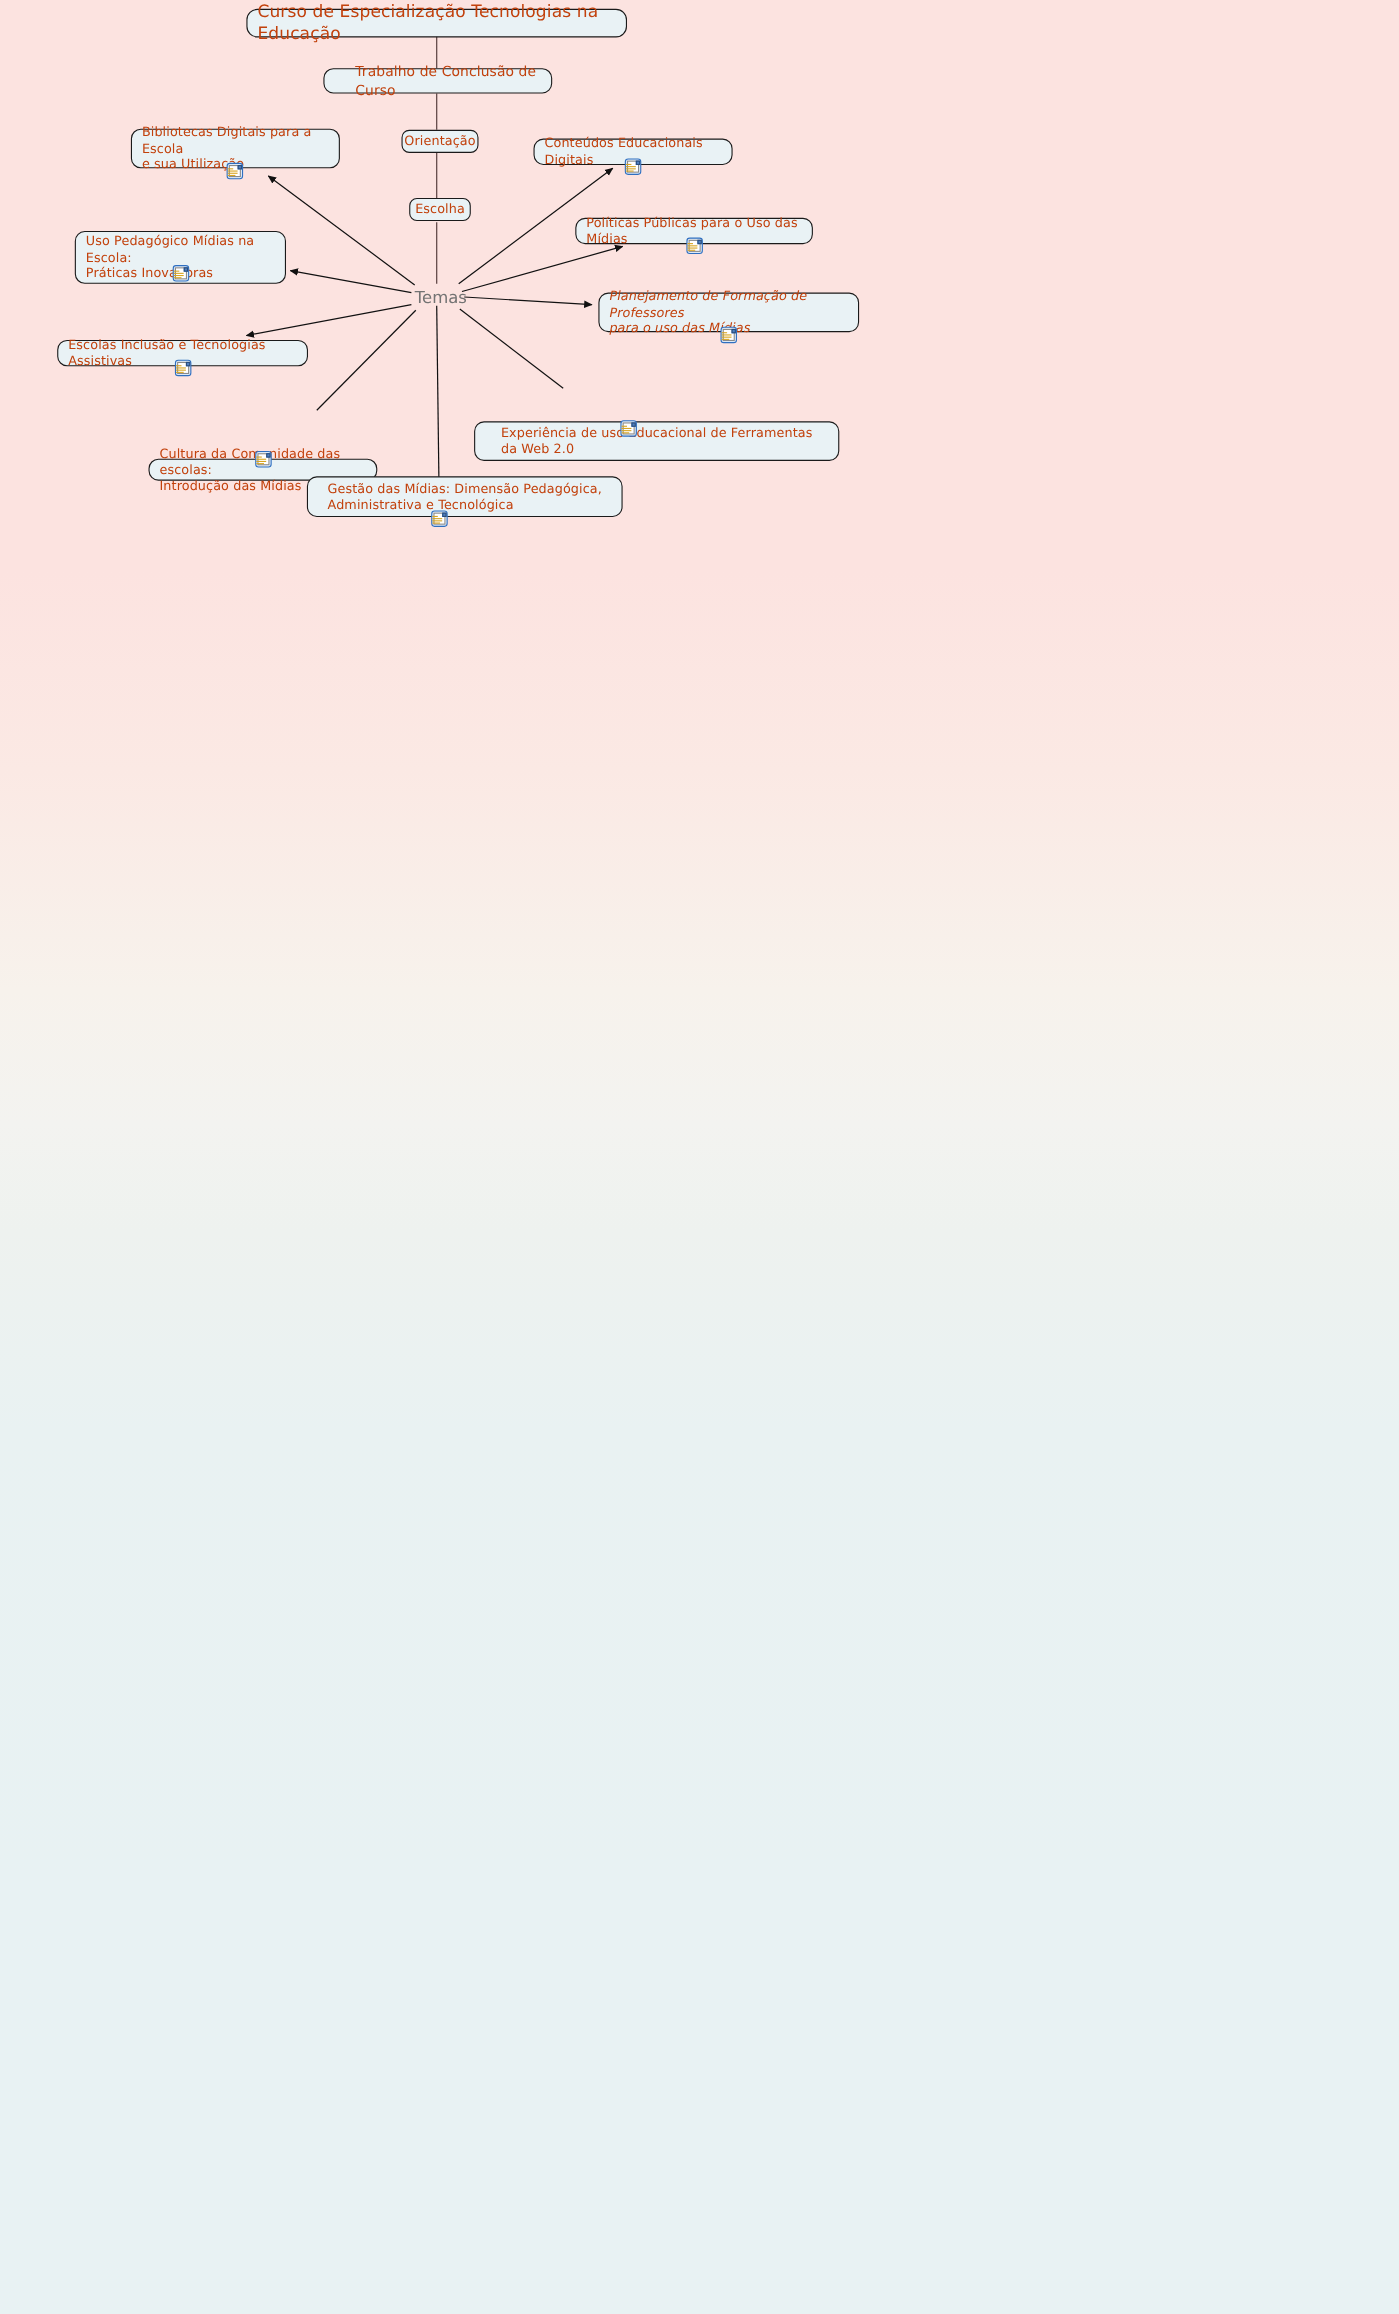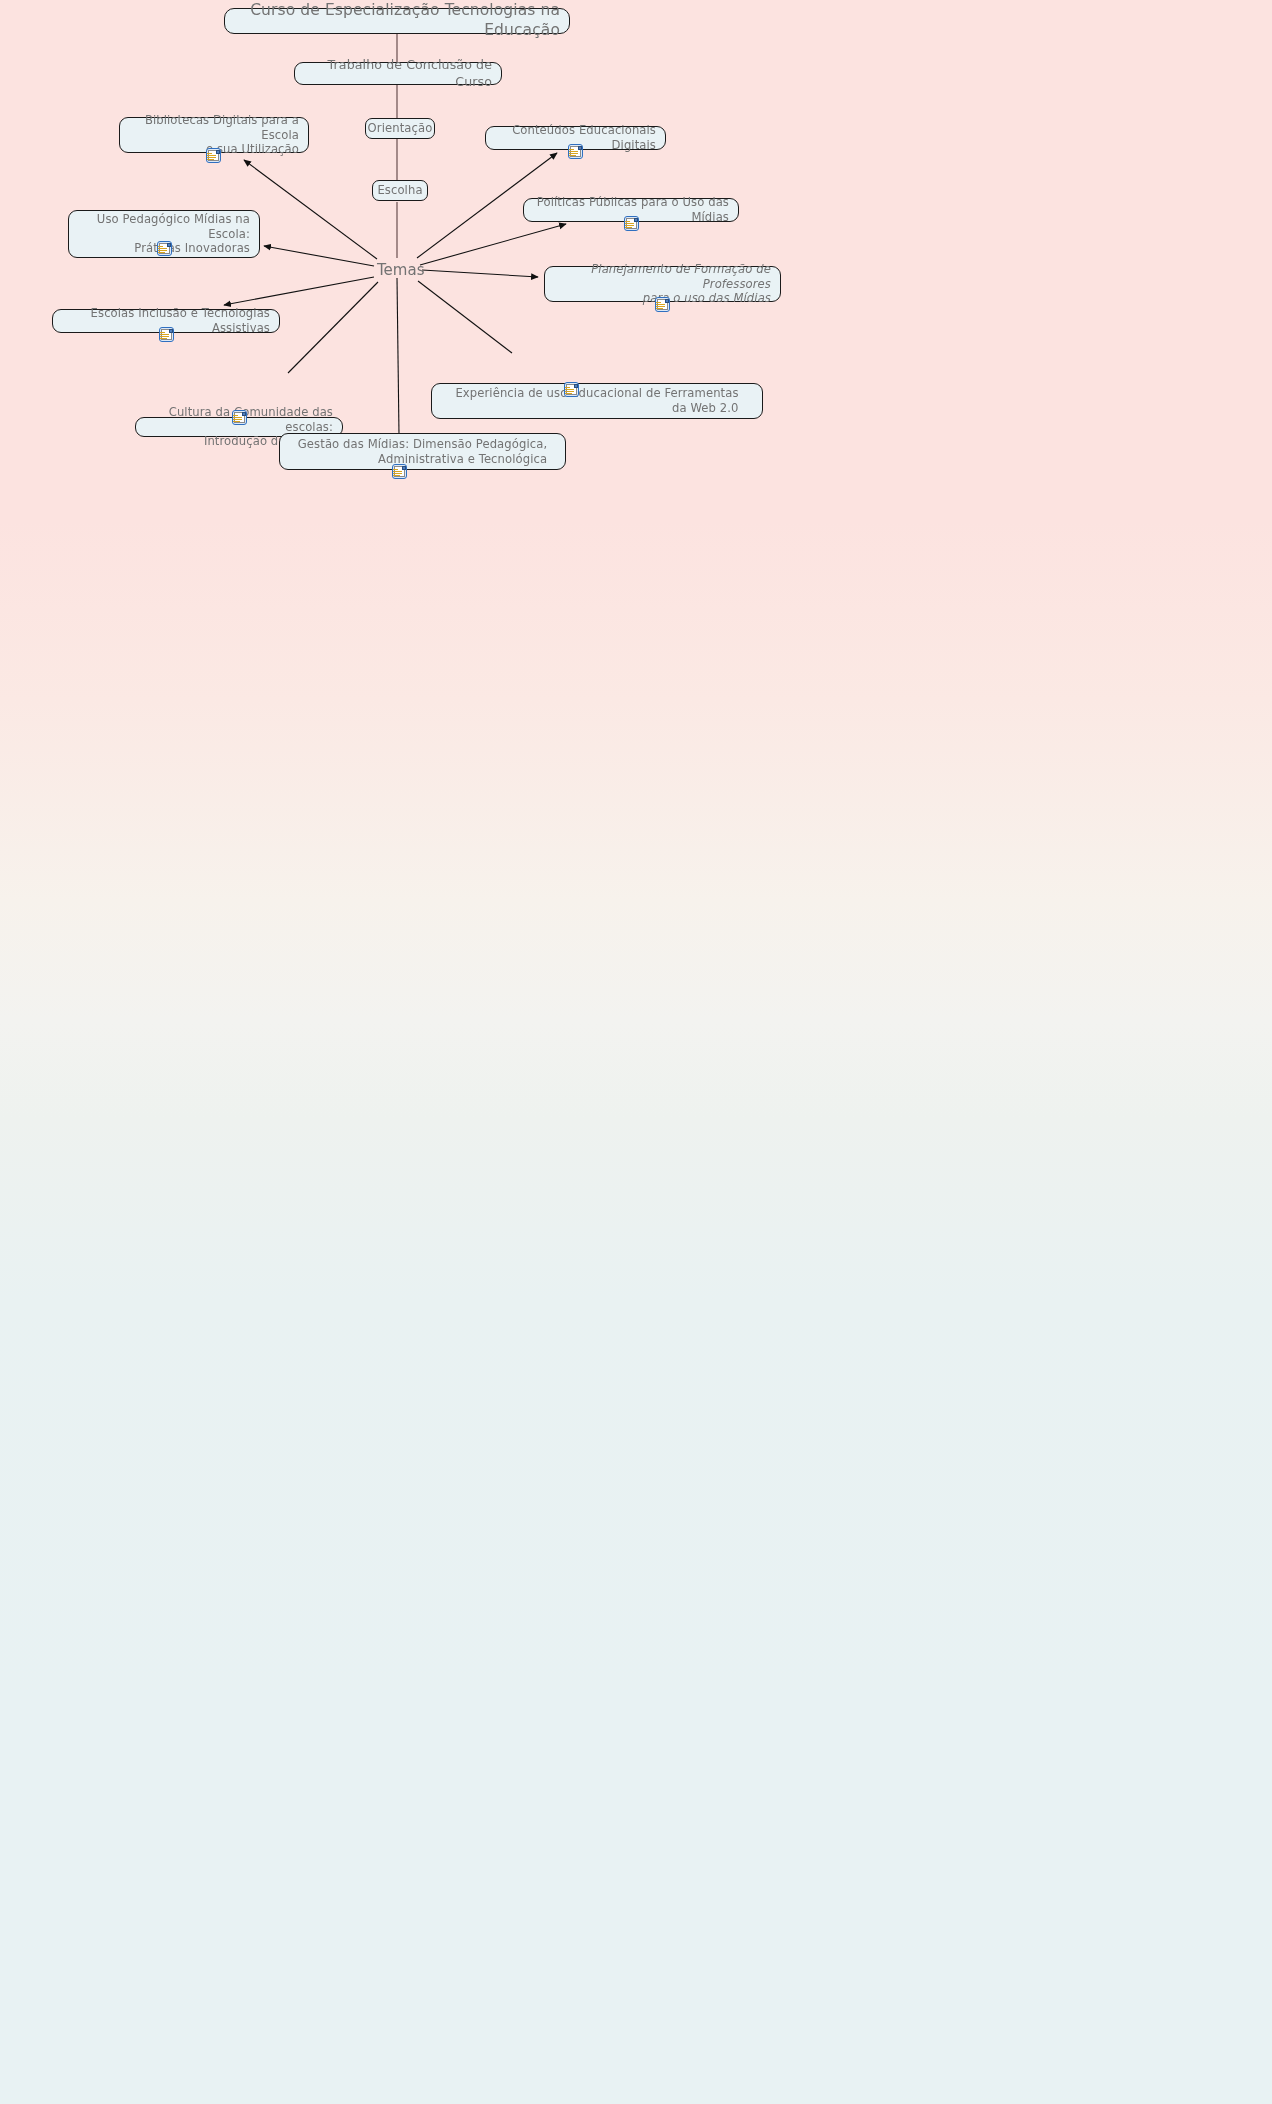--- a/index.html
+++ b/index.html
@@ -14,23 +14,23 @@
   }
   #canvas{position:absolute;left:0;top:0;width:1272px;height:2104px;}
   svg.edges{position:absolute;left:0;top:0;width:1272px;height:2104px;pointer-events:none;}
 
   .node{
     position:absolute;
     box-sizing:border-box;
     background:#e9f2f5;
     border:1.2px solid #1a1a1a;
     border-radius:9px;
-    color:#737373;
+    color:#c2410c;
     display:flex;align-items:center;justify-content:center;
-    text-align:right;
+    text-align:left;
     line-height:1.28;
     padding:3px 9px;
     white-space:pre-line;
     letter-spacing:.1px;
     z-index:3;
   }
   .node.root{ font-size:15.5px; border-radius:10px; }
   .node.sub{ font-size:12.6px; }
   .node.link{ font-size:11.6px; border-radius:7px; padding:2px 23px; }
   .node.topic{ font-size:11.6px; }

